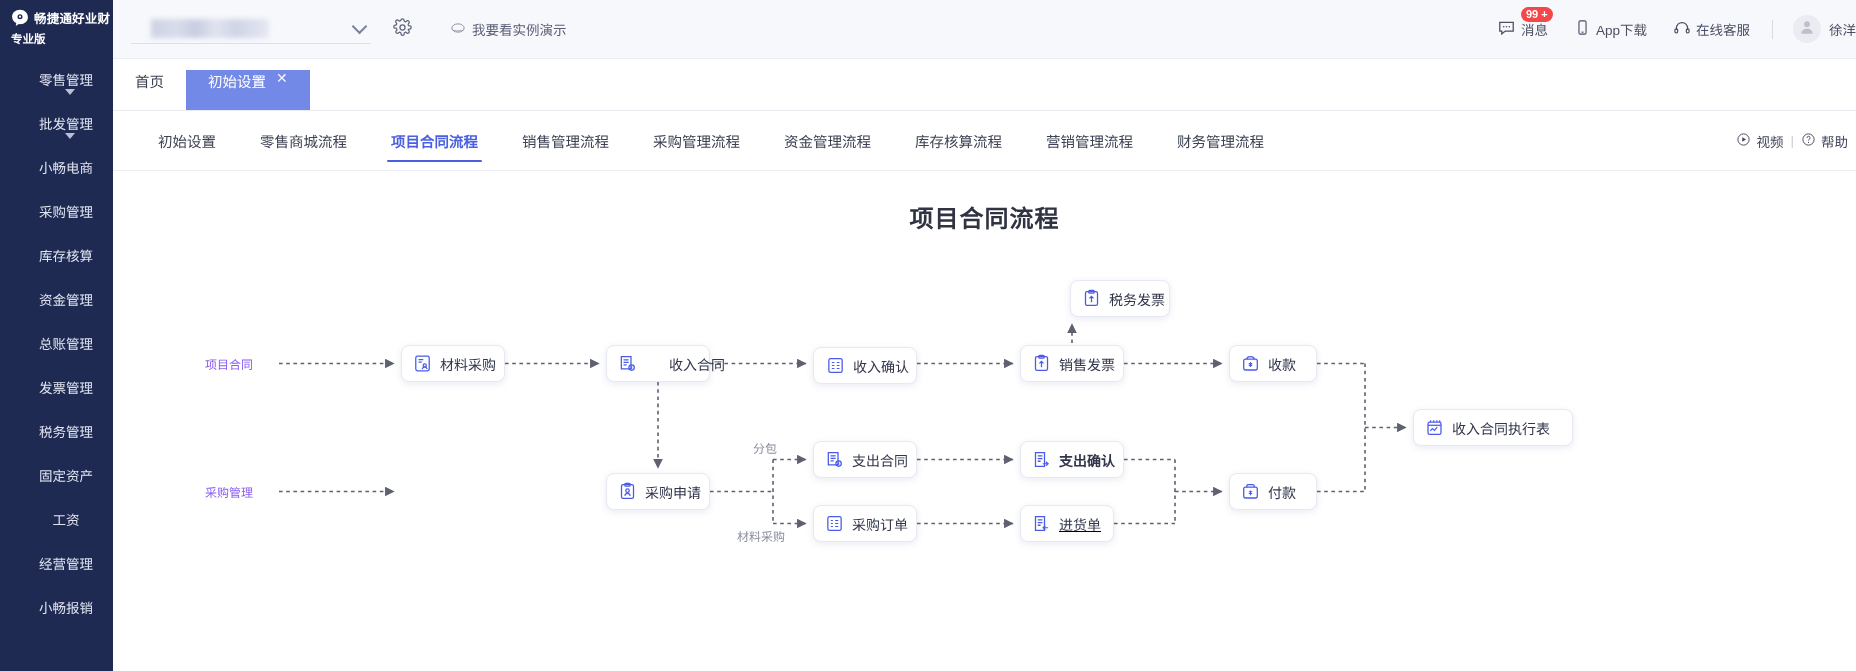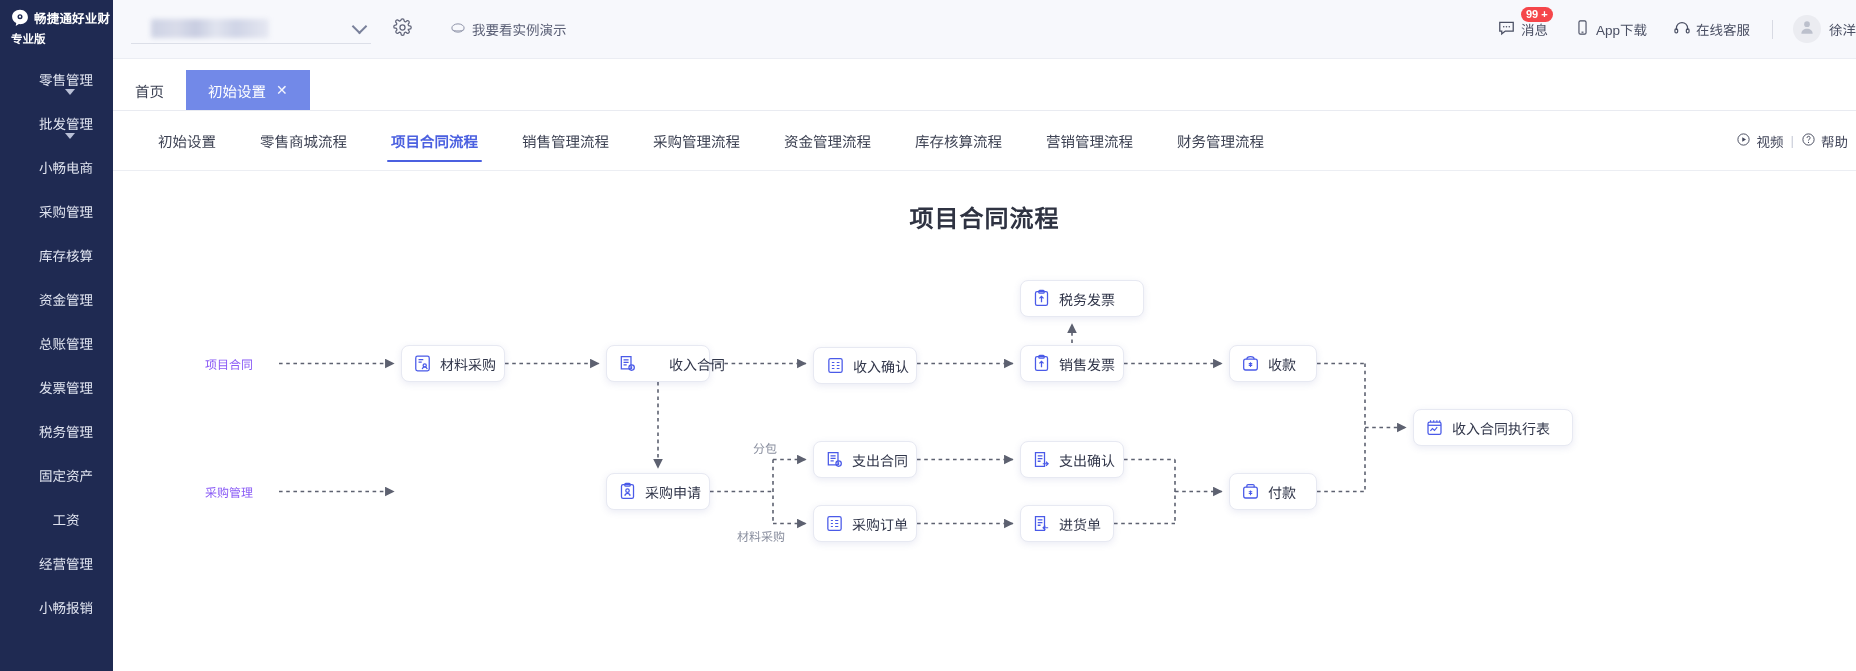--- a/index.html
+++ b/index.html
@@ -111,21 +111,21 @@
 
   
   .pagetabs {
     position: absolute; left: 113px; top: 59px;
     width: 1743px; height: 52px;
     background: #ffffff;
     display: flex; align-items: flex-end;
     border-bottom: 1px solid #e9ebf1;
   }
   .ptab {
-    height: 40px; display: flex; align-items: center; justify-content: center;
+    height: 40px; display: flex; justify-content: center;
     padding: 0 22px; font-size: 14.5px; color: #3d4254; cursor: pointer;
     margin-bottom: 0px;
   }
   .ptab.active { background: #7289e8; color: #ffffff; }
   .ptab .x {
     margin-left: 10px; font-size: 14px; color: #ffffff; opacity: .92;
   }
 
   
   .subnav {
@@ -490,21 +490,21 @@
       <span class="nicon">
         <svg viewBox="0 0 24 24" width="19" height="19" fill="none" stroke="#4a5ae8" stroke-width="1.6">
           <rect x="4.4" y="3.4" width="15.2" height="17.2" rx="2"></rect>
           <rect x="8.6" y="1.8" width="6.8" height="3.4" rx="1.2"></rect>
           <path d="M12 16.6V9.4M9.4 11.8L12 9.2l2.6 2.6"></path>
         </svg>
       </span>
       <span class="nlabel">销售发票</span>
     </div>
 
-    <div class="node" style="left:907px; top:109px; width:124px;">
+    <div class="node" style="left:957px; top:109px; width:100px;">
       <span class="nicon">
         <svg viewBox="0 0 24 24" width="19" height="19" fill="none" stroke="#4a5ae8" stroke-width="1.6">
           <rect x="4.4" y="3.4" width="15.2" height="17.2" rx="2"></rect>
           <rect x="8.6" y="1.8" width="6.8" height="3.4" rx="1.2"></rect>
           <path d="M12 16.6V9.4M9.4 11.8L12 9.2l2.6 2.6"></path>
         </svg>
       </span>
       <span class="nlabel">税务发票</span>
     </div>
 
@@ -536,21 +536,21 @@
         <svg viewBox="0 0 24 24" width="19" height="19" fill="none" stroke="#4a5ae8" stroke-width="1.6">
           <path d="M4.2 3.4h12.2v15.4H4.2z"></path>
           <path d="M7 7.4h6.4M7 10.6h6.4M7 13.8h4"></path>
           <circle cx="17.2" cy="17.2" r="3.4"></circle>
           <path d="M17.2 15.6v3.2" stroke-width="1.4"></path>
         </svg>
       </span>
       <span class="nlabel">支出合同</span>
     </div>
 
-    <div class="node" style="left:907px; top:270px; width:104px;">
+    <div class="node" style="left:907px; top:270px; width:104px;font-weight:bold;">
       <span class="nicon">
         <svg viewBox="0 0 24 24" width="19" height="19" fill="none" stroke="#4a5ae8" stroke-width="1.6">
           <path d="M4.4 3.2h11.4v17.6H4.4z"></path>
           <path d="M7.2 7.4h6M7.2 10.8h6M7.2 14.2h3.6"></path>
           <path d="M13.6 17.4h6.4M17.6 14.8l2.8 2.6-2.8 2.6" stroke-width="1.5"></path>
         </svg>
       </span>
       <span class="nlabel">支出确认</span>
     </div>
 
@@ -558,21 +558,21 @@
       <span class="nicon">
         <svg viewBox="0 0 24 24" width="19" height="19" fill="none" stroke="#4a5ae8" stroke-width="1.6">
           <rect x="3.6" y="3.2" width="16.8" height="17.6" rx="2.2"></rect>
           <path d="M7.4 8.2h2.6M7.4 12h2.6M7.4 15.8h2.6" stroke-width="1.5"></path>
           <path d="M12.8 8.2h4M12.8 12h4M12.8 15.8h4" stroke-width="1.5"></path>
         </svg>
       </span>
       <span class="nlabel">采购订单</span>
     </div>
 
-    <div class="node" style="left:907px; top:334px; width:94px;">
+    <div class="node" style="left:907px; top:334px; width:94px;text-decoration:underline;">
       <span class="nicon">
         <svg viewBox="0 0 24 24" width="19" height="19" fill="none" stroke="#4a5ae8" stroke-width="1.6">
           <path d="M4.4 3.2h11.4v17.6H4.4z"></path>
           <path d="M7.2 7.4h6M7.2 10.8h6M7.2 14.2h3.6"></path>
           <path d="M20.4 17.4H14M16.8 14.8L14 17.4l2.8 2.6" stroke-width="1.5"></path>
         </svg>
       </span>
       <span class="nlabel">进货单</span>
     </div>
 

